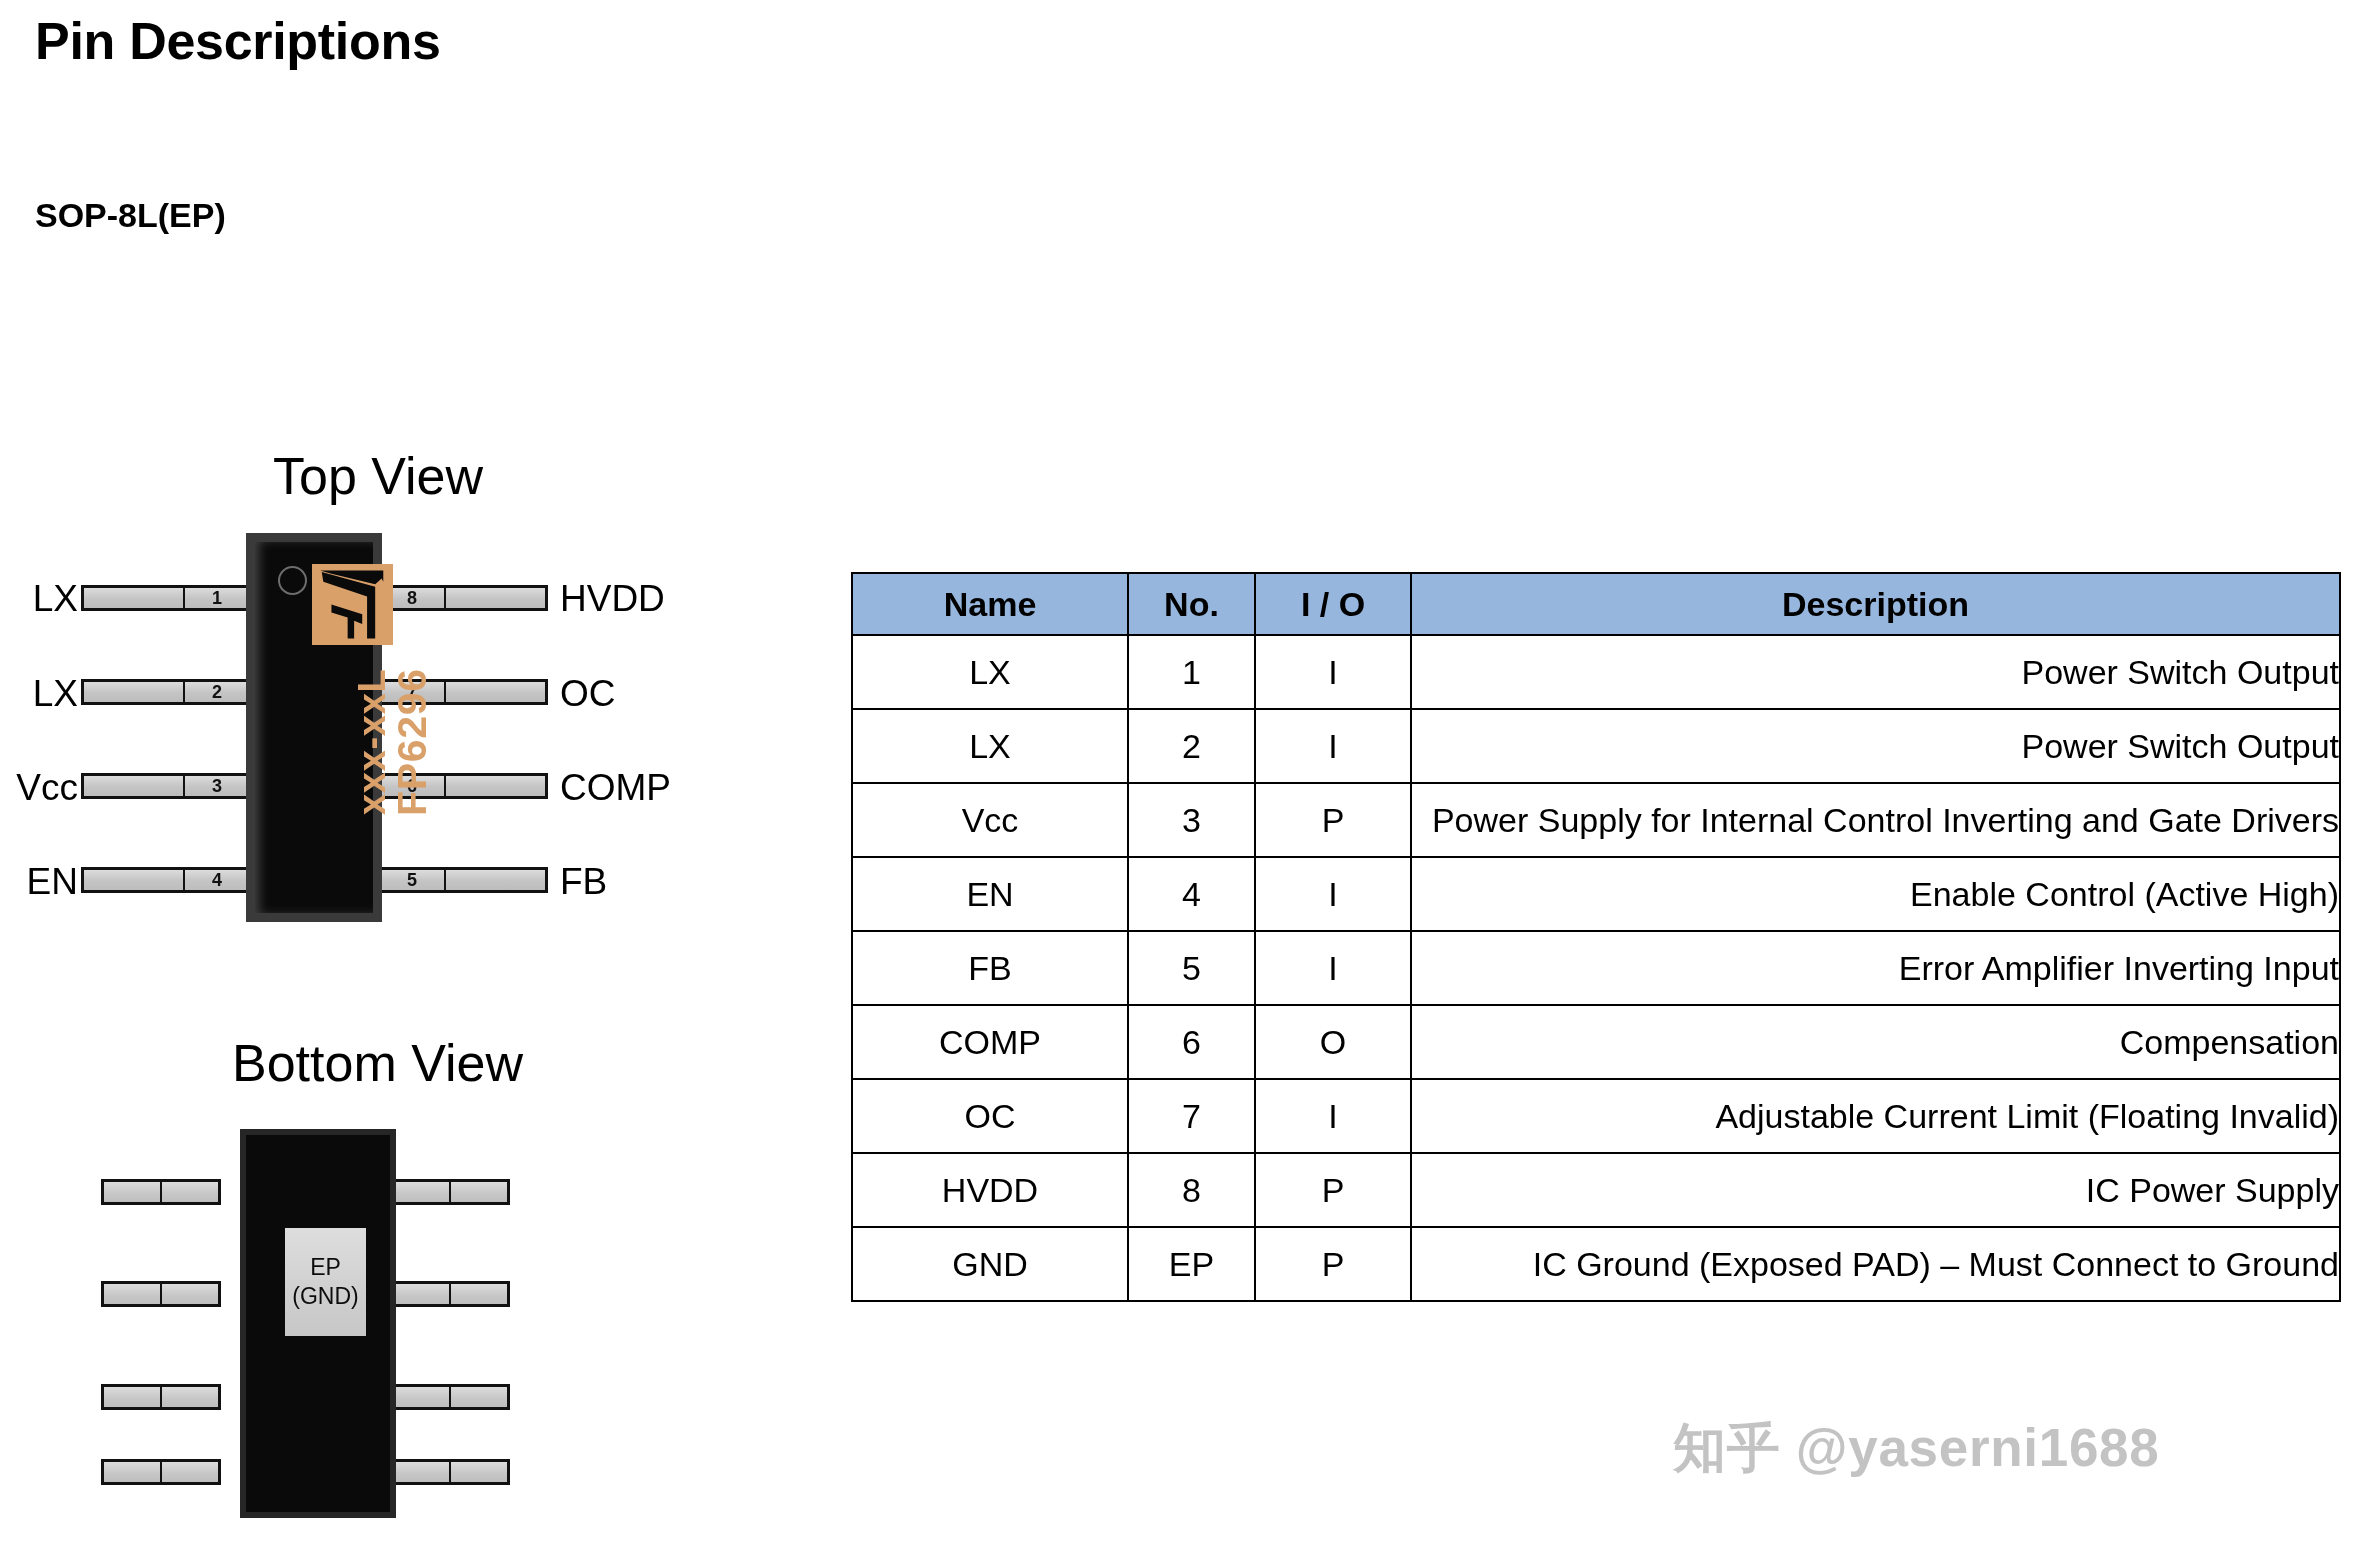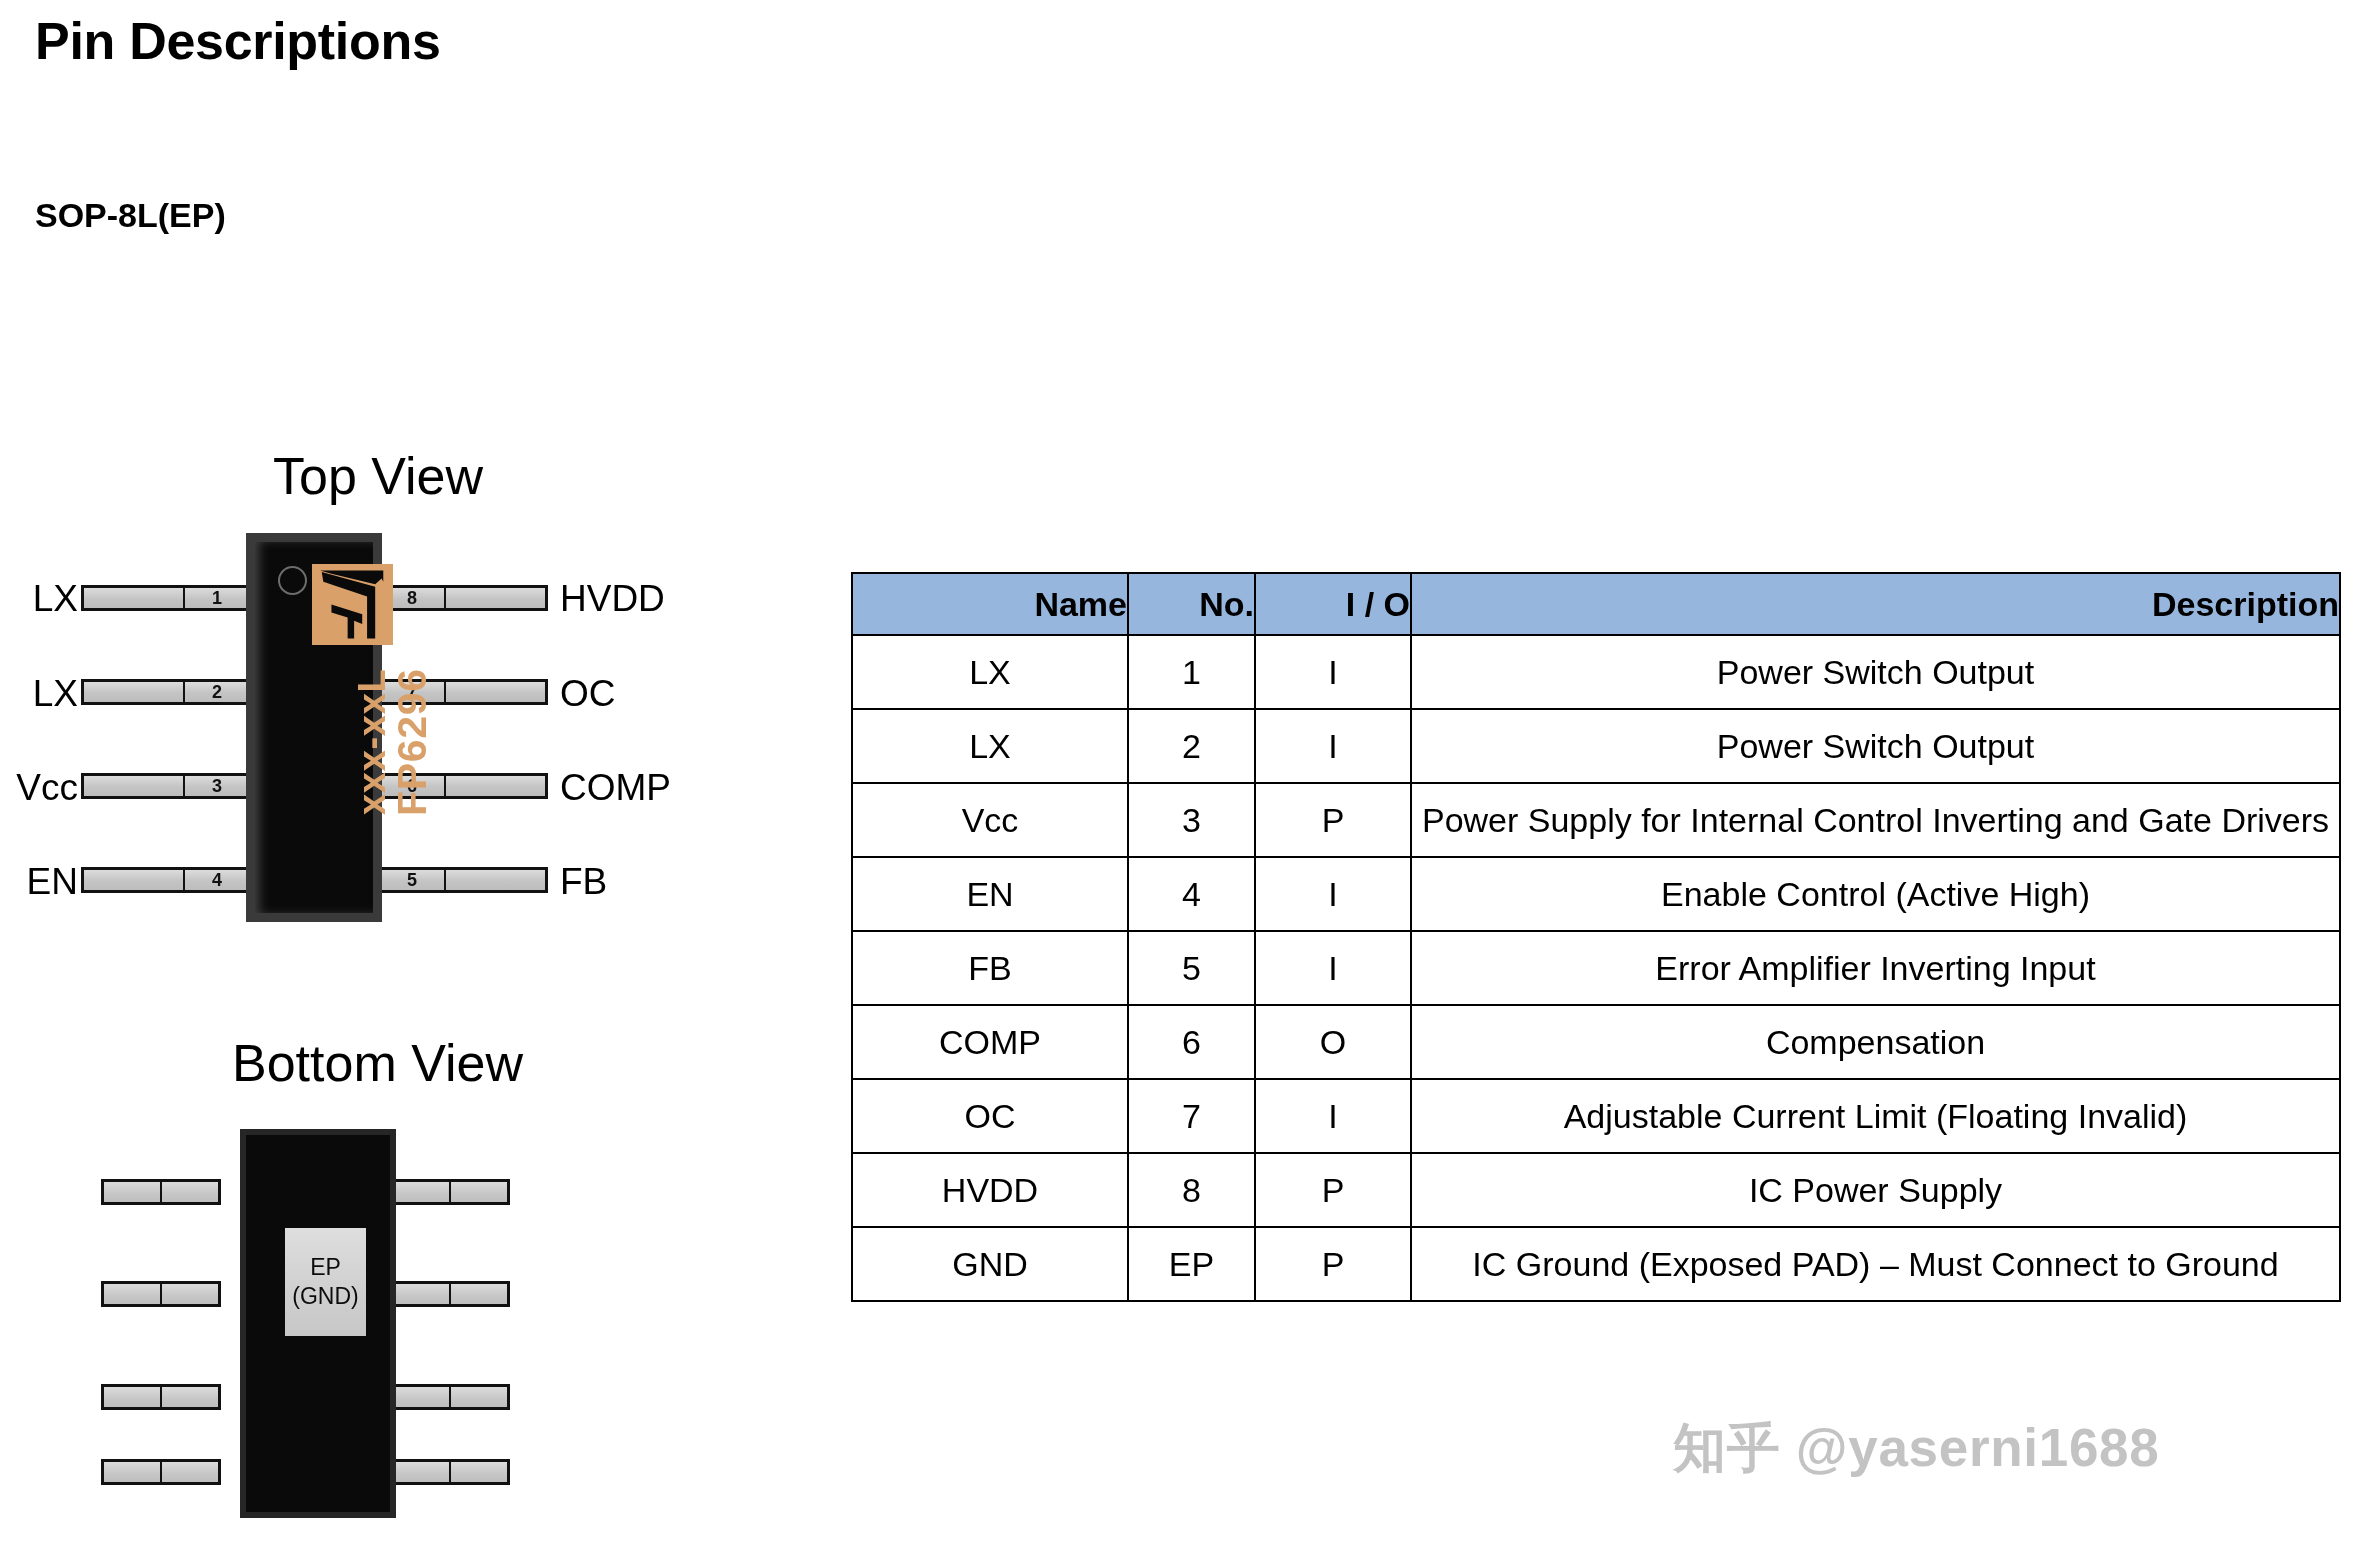--- a/index.html
+++ b/index.html
@@ -210,31 +210,31 @@
   #pin-table th, #pin-table td {
     border: 2.7px solid #000000;
     padding: 0;
     vertical-align: middle;
   }
   #pin-table thead th {
     background: #96b6dd;
     font-size: 34px;
     font-weight: bold;
     height: 60px;
-    text-align: right;
+    text-align: center;
     line-height: 1;
   }
   #pin-table tbody td {
     font-size: 34px;
     font-weight: normal;
     line-height: 1.08;
     height: 72px;
   }
   td.c-name, td.c-no, td.c-io { text-align: center; }
-  td.c-desc { text-align: center; padding-left: 9.6px; padding-right: 6.8px; margin-top: 6px; }
+  td.c-desc { text-align: right; padding-left: 9.6px; padding-right: 6.8px; margin-top: 6px; }
   tr.tall td { height: 101px; }
 
   col.w-name { width: 276px; }
   col.w-no   { width: 127px; }
   col.w-io   { width: 156px; }
   col.w-desc { width: auto; }
 
   
   #watermark {
     position: absolute;

